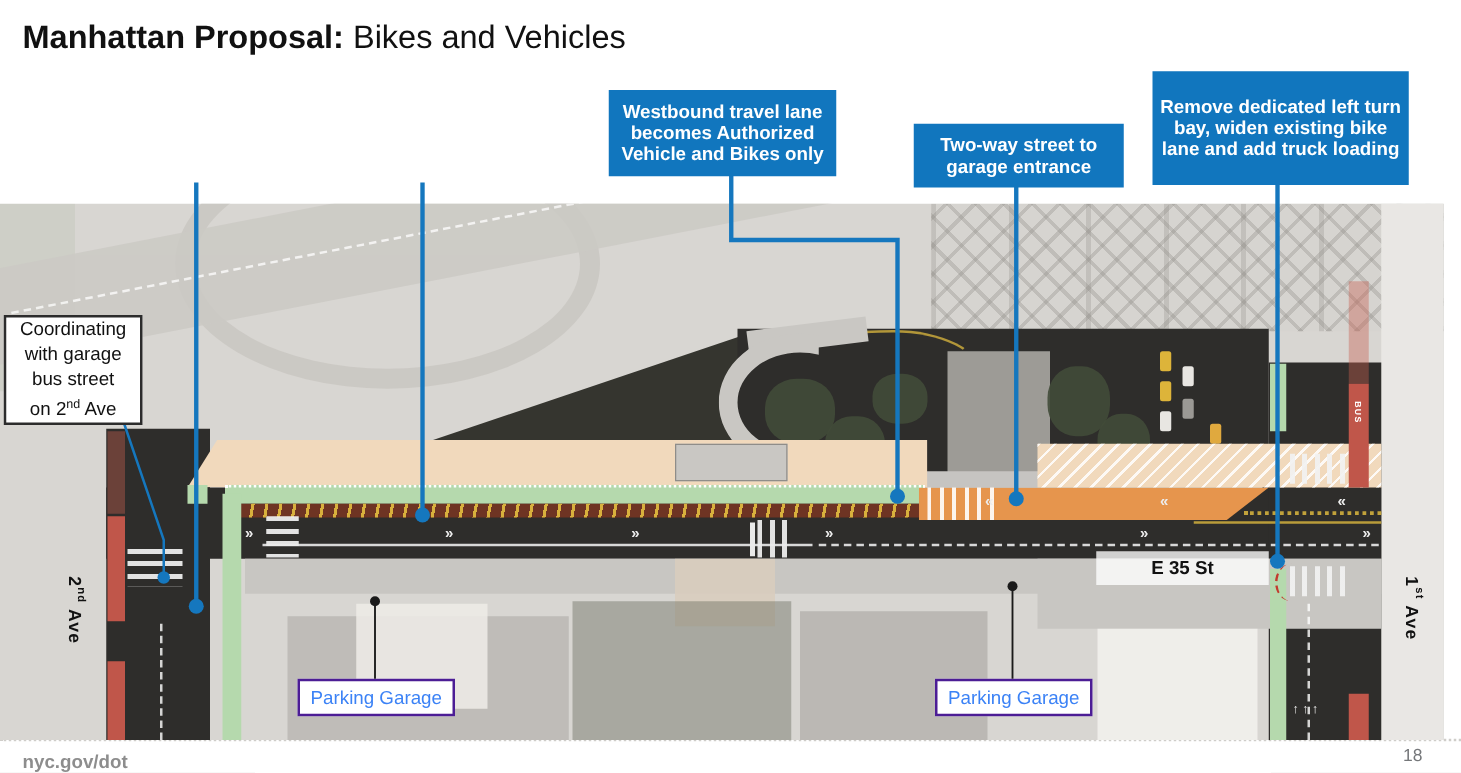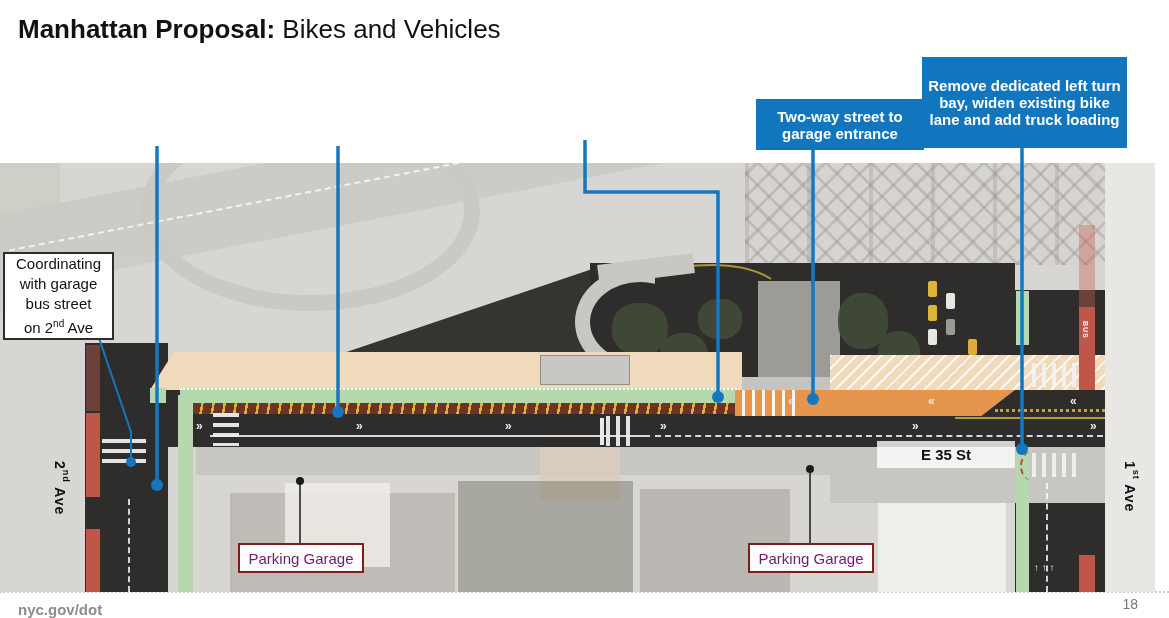--- a/index.html
+++ b/index.html
@@ -15,21 +15,21 @@
   
   .callout {
     position:absolute; background:#1176BE; color:#fff; font-weight:bold;
     font-size:15px; line-height:17px; text-align:center;
     display:flex; align-items:center; justify-content:center;
     padding:5px 6px; z-index:20;
   }
   .co1 { left:85px;  top:95px; width:148px; height:52px; }
   .co2 { left:263px; top:95px; width:150px; height:52px; }
   .co3 { left:487px; top:72px; width:182px; height:69px; }
-  .co4 { left:756px; top:99px; width:168px; height:51px; }
+  .co4 { left:731px; top:99px; width:168px; height:51px; }
   .co5 { left:922px; top:57px; width:205px; height:91px; }
   
   .side-note {
     position:absolute; left:3px; top:252px; width:111px; height:88px;
     background:#fff; border:2px solid #2c2c2c; color:#111;
     font-size:15px; line-height:20px; text-align:center; z-index:20;
     display:flex; flex-direction:column; justify-content:center;
   }
   sup { font-size:10px; vertical-align:super; }
   
@@ -94,21 +94,21 @@
   .red { background:#c0564a; }
   .pink { background:rgba(200,95,80,.4); }
   .ave-dash { border-left:2px dashed rgba(255,255,255,.8); }
   .green-v { background:#b5d9ad; }
   .bus-txt { position:absolute; color:#fff; font-size:7px; font-weight:bold; writing-mode:vertical-rl; letter-spacing:1px; }
   .red-arc { left:1020px; top:288px; width:26px; height:30px; border-left:2px dashed #c23b2e; border-radius:50% 0 0 50%; }
   
   .fade { opacity:.38; }
   
   .map-label {
-    position:absolute; background:#fff; border:2px solid #7f1d1d; color:#701a75;
+    position:absolute; background:#fff; border:2px solid #4c1d95; color:#3b82f6;
     font-size:15px; display:flex; align-items:center; justify-content:center; z-index:15;
   }
   .street-label { position:absolute; left:877px; top:278px; width:138px; height:27px;
     background:rgba(255,255,255,.78); color:#111; font-weight:bold; font-size:15px;
     display:flex; align-items:center; justify-content:center; z-index:15; }
   .ave-label { position:absolute; writing-mode:vertical-rl; color:#111; font-weight:bold;
     font-size:14px; letter-spacing:1px; z-index:15; }
   .ave-label sup { font-size:9px; }
   
   .leaders { position:absolute; left:0; top:0; width:1169px; height:618px; z-index:10; pointer-events:none; }
@@ -236,20 +236,21 @@
     <path d="M1022,147 V449" stroke="#1577BE" stroke-width="3.5" fill="none"></path>
     <circle cx="1022" cy="449" r="6" fill="#1577BE"></circle>
     <path d="M99,338 L131,432 V461" stroke="#1577BE" stroke-width="2" fill="none"></path>
     <circle cx="131" cy="462" r="5" fill="#1577BE"></circle>
     <path d="M300,543 V482" stroke="#1a1a1a" stroke-width="1.5" fill="none"></path>
     <circle cx="300" cy="481" r="4" fill="#1a1a1a"></circle>
     <path d="M810,543 V470" stroke="#1a1a1a" stroke-width="1.5" fill="none"></path>
     <circle cx="810" cy="469" r="4" fill="#1a1a1a"></circle>
   </svg>
 
+  <div class="callout co3">Westbound travel lane becomes Authorized Vehicle and Bikes only</div>
   <div class="callout co4">Two-way street to garage entrance</div>
   <div class="callout co5">Remove dedicated left turn bay, widen existing bike lane and add truck loading</div>
 
   <div class="side-note">
     <div>Coordinating</div>
     <div>with garage</div>
     <div>bus street</div>
     <div><span>on 2</span><sup>nd</sup><span> Ave</span></div>
   </div>
 

